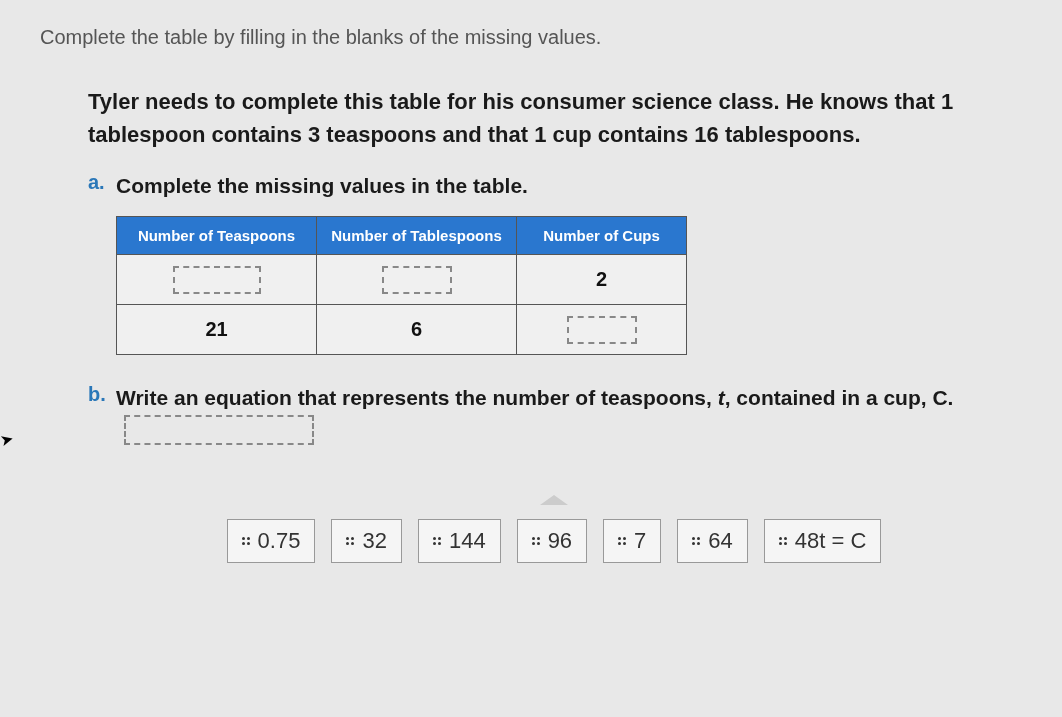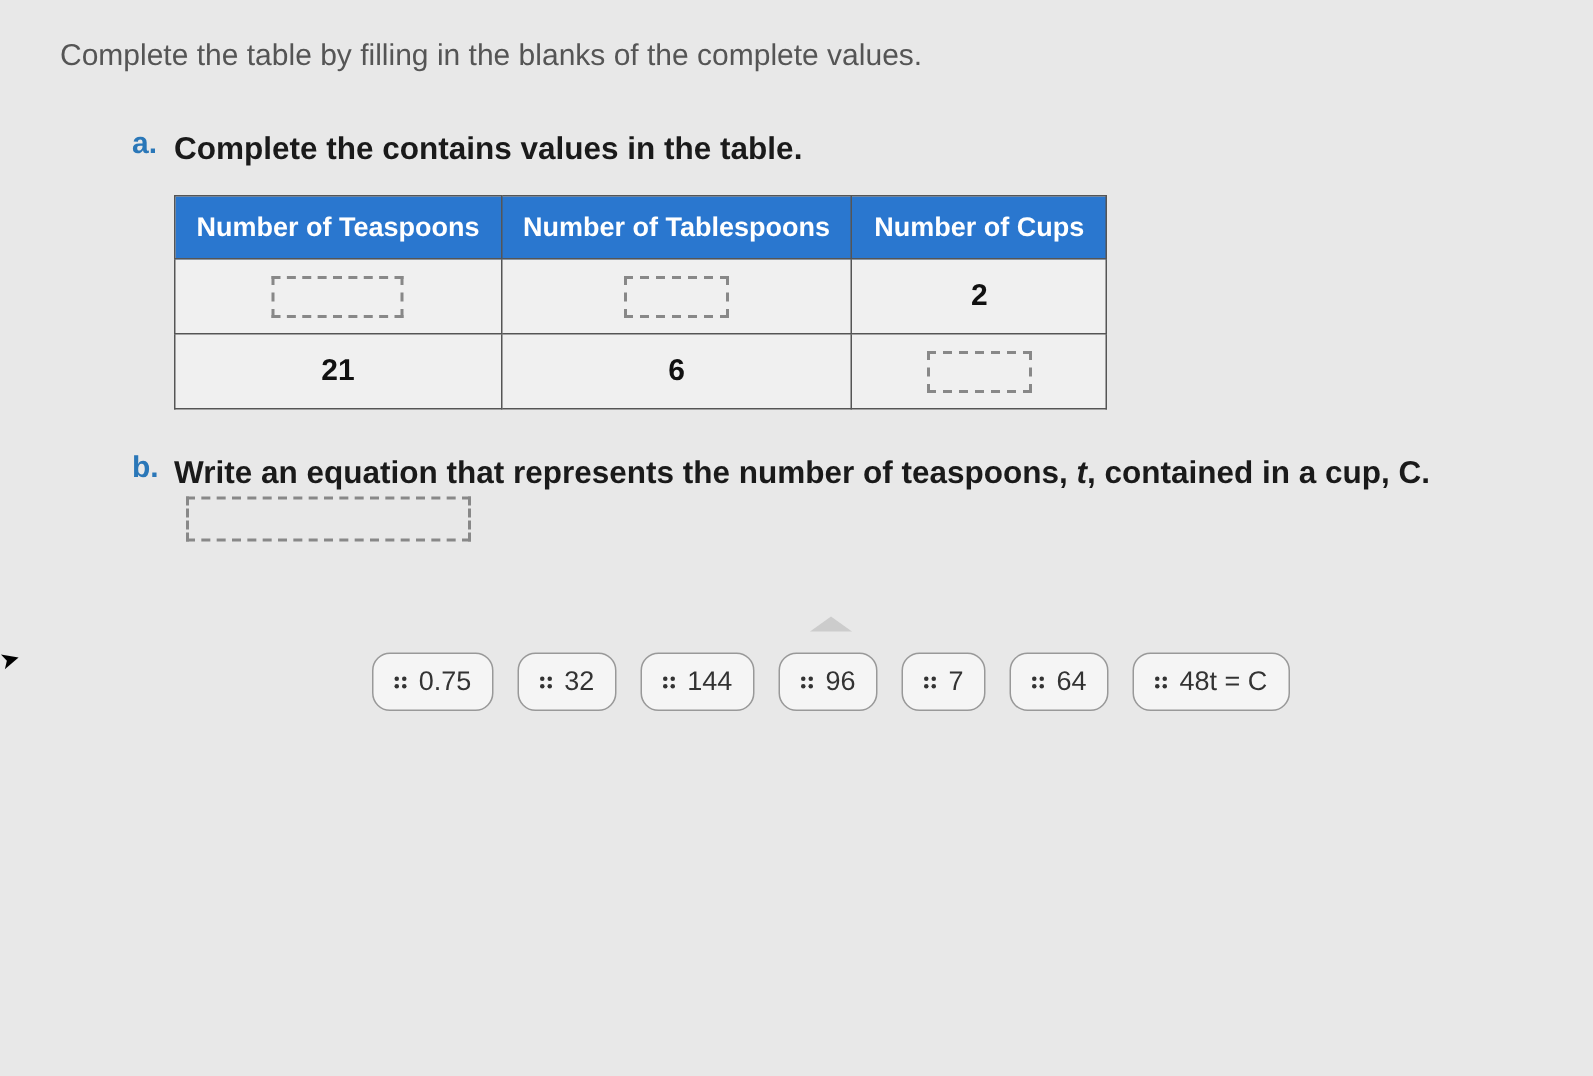--- a/index.html
+++ b/index.html
@@ -50,21 +50,21 @@
     table.data-table {
       border-collapse: collapse;
       margin-left: 28px;
       margin-bottom: 28px;
       background: #fbfbfb;
     }
     table.data-table th {
       background: #2a77cf;
       color: #fff;
       padding: 10px 14px;
-      font-size: 18px;
+      font-size: 15px;
       font-weight: bold;
       border: 1px solid #555;
       text-align: center;
     }
     table.data-table td {
       border: 1px solid #555;
       height: 50px;
       text-align: center;
       font-size: 20px;
       font-weight: bold;
@@ -105,26 +105,26 @@
     .answer-bank {
       display: flex;
       gap: 16px;
       justify-content: center;
       padding-top: 14px;
     }
     .tile {
       border: 1px solid #999;
       background: #f5f5f5;
       padding: 8px 14px;
-      font-size: 18px;
+      font-size: 22px;
       color: #333;
       display: flex;
       align-items: center;
       gap: 8px;
-      border-radius: 12px;
+      border-radius: 0;
       cursor: grab;
     }
     .grip {
       display: inline-grid;
       grid-template-columns: repeat(2, 3px);
       grid-template-rows: repeat(2, 3px);
       gap: 2px;
     }
     .grip span {
       width: 3px; height: 3px;
@@ -136,28 +136,29 @@
       left: 0px;
       top: 430px;
       font-size: 16px;
       color: #000;
       transform: rotate(-15deg);
     }
   </style>
 </head>
 <body>
 
-<div class="instruction">Complete the table by filling in the blanks of the complete values.</div>
+<div class="instruction">Complete the table by filling in the blanks of the missing values.</div>
 
 <div class="content">
 
+  <div class="scenario">Tyler needs to complete this table for his consumer science class. He knows that 1 tablespoon contains 3 teaspoons and that 1 cup contains 16 tablespoons.</div>
 
   <div class="part-row">
     <div class="part-label">a.</div>
-    <div class="part-text">Complete the contains values in the table.</div>
+    <div class="part-text">Complete the missing values in the table.</div>
   </div>
 
   <table class="data-table">
     <thead>
       <tr>
         <th>Number of Teaspoons</th>
         <th>Number of Tablespoons</th>
         <th>Number of Cups</th>
       </tr>
     </thead>

